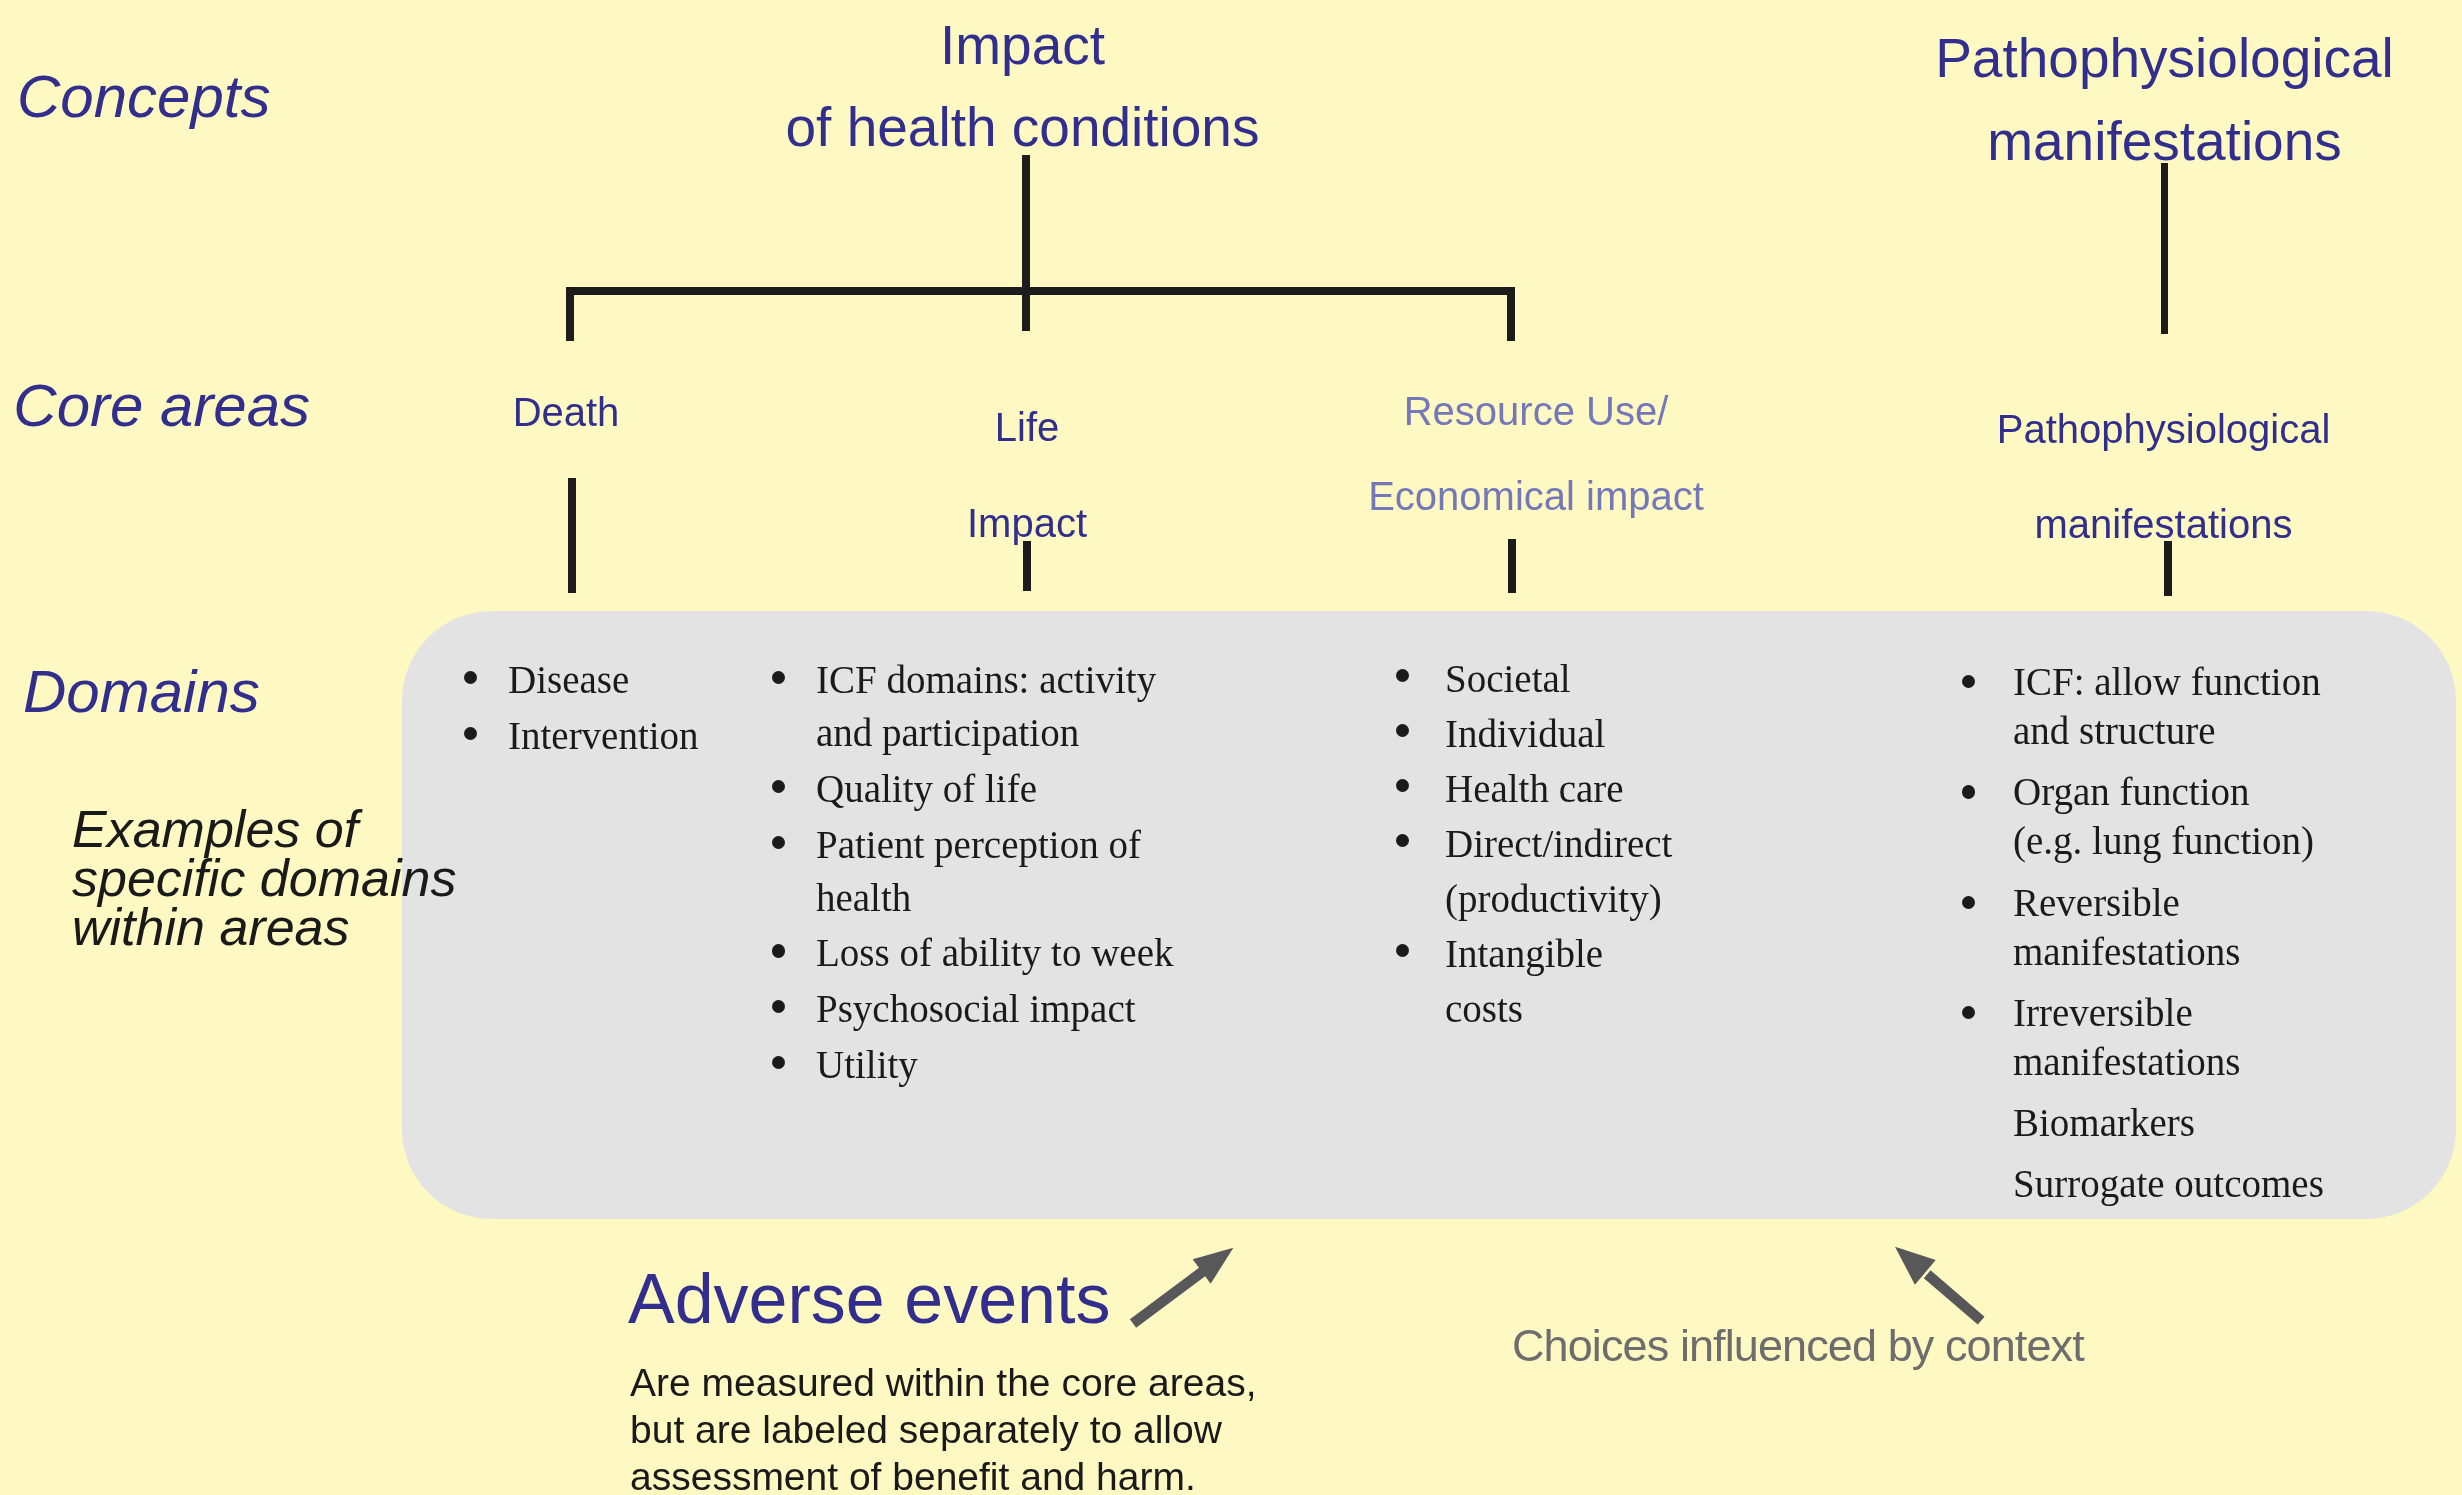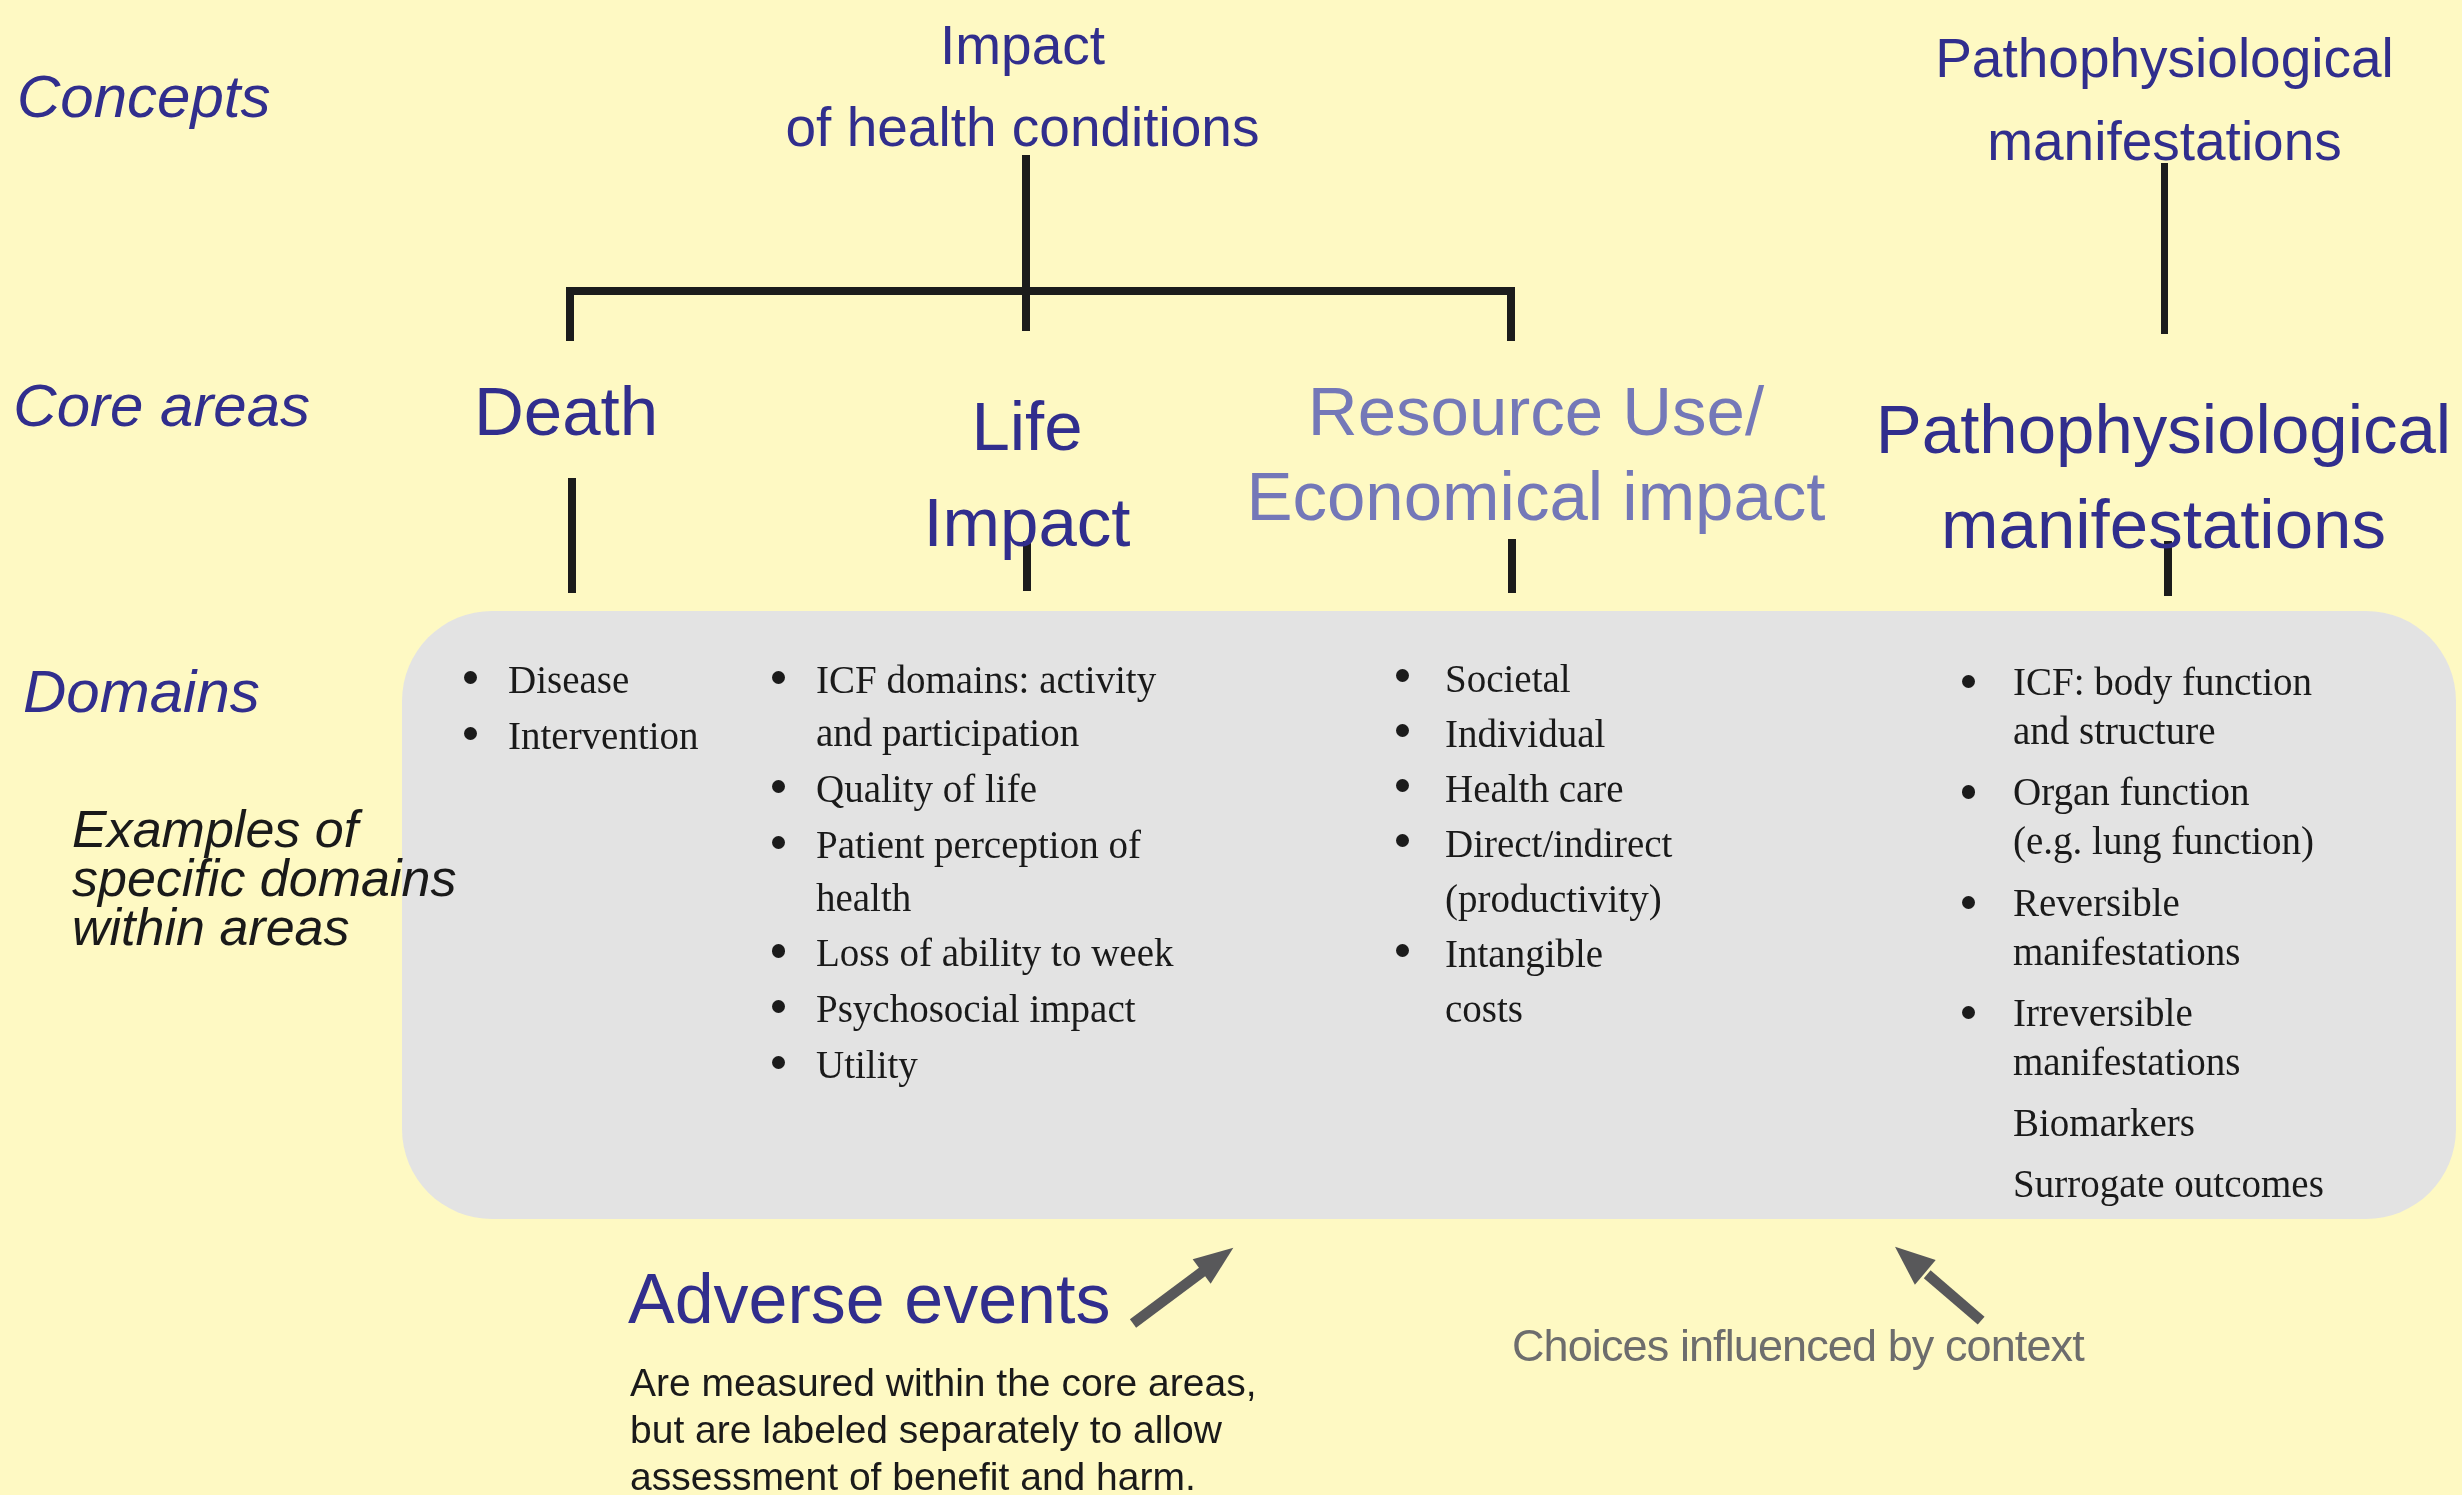--- a/index.html
+++ b/index.html
@@ -11,21 +11,21 @@
   .rowlabel { position:absolute; font-style:italic; font-size:60px; color:#312e8d; white-space:nowrap; }
   #concepts-label  { left:17px;  top:62px;  }
   #core-areas-label{ left:13.3px;  top:371px; }
   #domains-label   { left:23px;  top:657px; }
 
   .bigtitle { position:absolute; text-align:center; color:#312e8d; font-size:55px; }
   .bigtitle .tl { white-space:nowrap; }
   #impact-title     { left:644px;  top:3.8px;   width:757px; line-height:82px; }
   #patho-top-title  { left:1857px; top:17px;  width:615px; line-height:83px; }
 
-  .core-title { position:absolute; text-align:center; color:#312e8d; font-size:69px; }
+  .core-title { position:absolute; text-align:center; color:#312e8d; font-size:40px; }
   .core-title .tl { white-space:nowrap; }
   #death-title    { left:424px;  top:379px; width:284px; line-height:66px; }
   #life-title     { left:885px;  top:379px; width:284px; line-height:96px; }
   #resource-title { left:1233px; top:369px; width:606px; line-height:85px; color:#7478b8;text-align:center; }
   #patho2-title   { left:1856px; top:382px; width:615px; line-height:95px; }
 
   .cline { position:absolute; background:#1c1c1c; }
   #title-vline      { left:1022px; top:155px; width:7.6px;    height:176px; }
   #crossbar         { left:566px;  top:287px; width:949px; height:7.6px;   }
   #tick-left        { left:566px;  top:287px; width:7.6px;    height:54px;  }
@@ -168,21 +168,21 @@
         <div class="ln">Direct/indirect</div>
         <div class="ln">(productivity)</div>
       </li>
       <li>
         <div class="ln">Intangible</div>
         <div class="ln">costs</div>
       </li>
     </ul>
   <ul id="col4" class="domain-list">
       <li>
-        <div class="ln">ICF: body function</div>
+        <div class="ln">ICF: allow function</div>
         <div class="ln">and structure</div>
       </li>
       <li>
         <div class="ln">Organ function</div>
         <div class="ln">(e.g. lung function)</div>
       </li>
       <li>
         <div class="ln">Reversible</div>
         <div class="ln">manifestations</div>
       </li>

